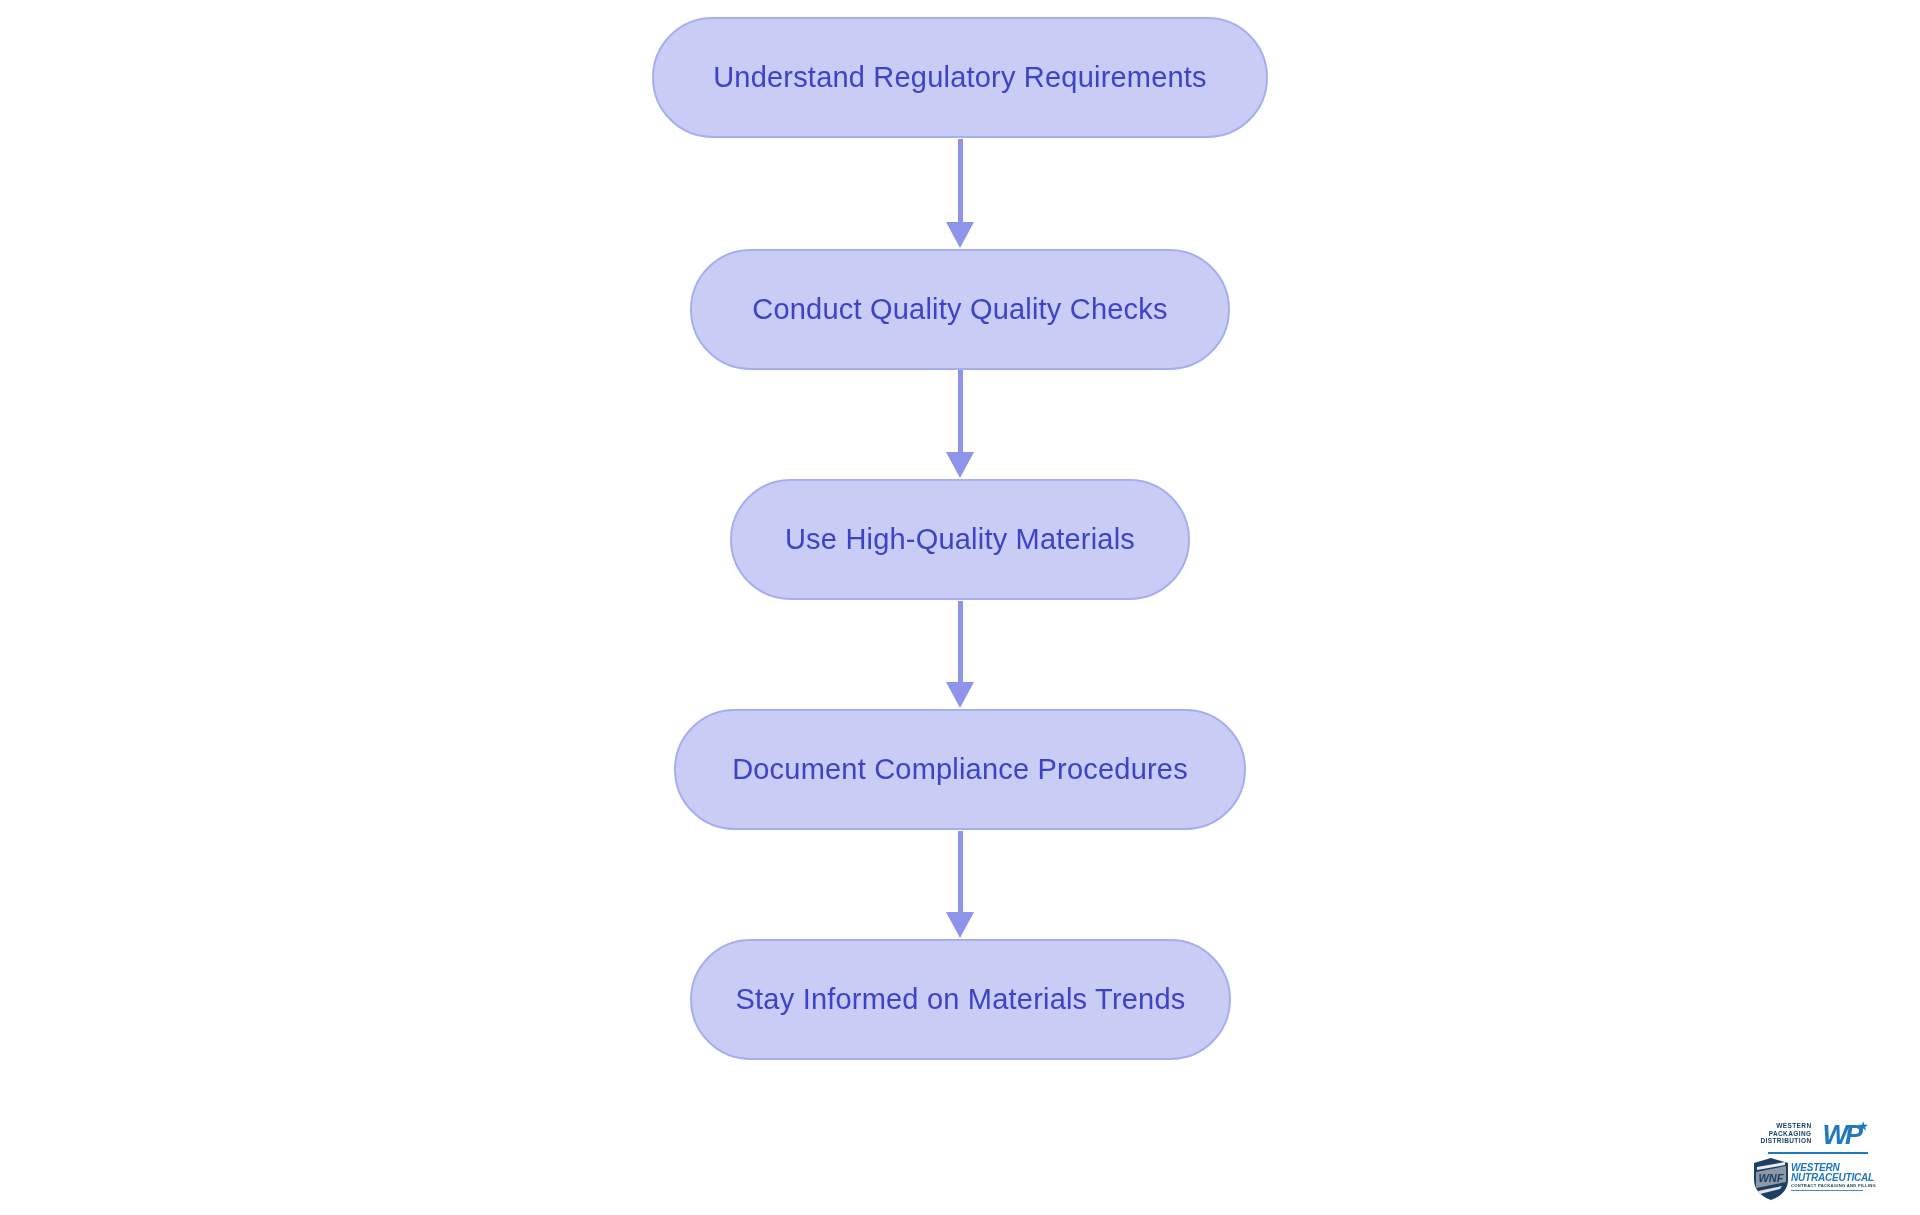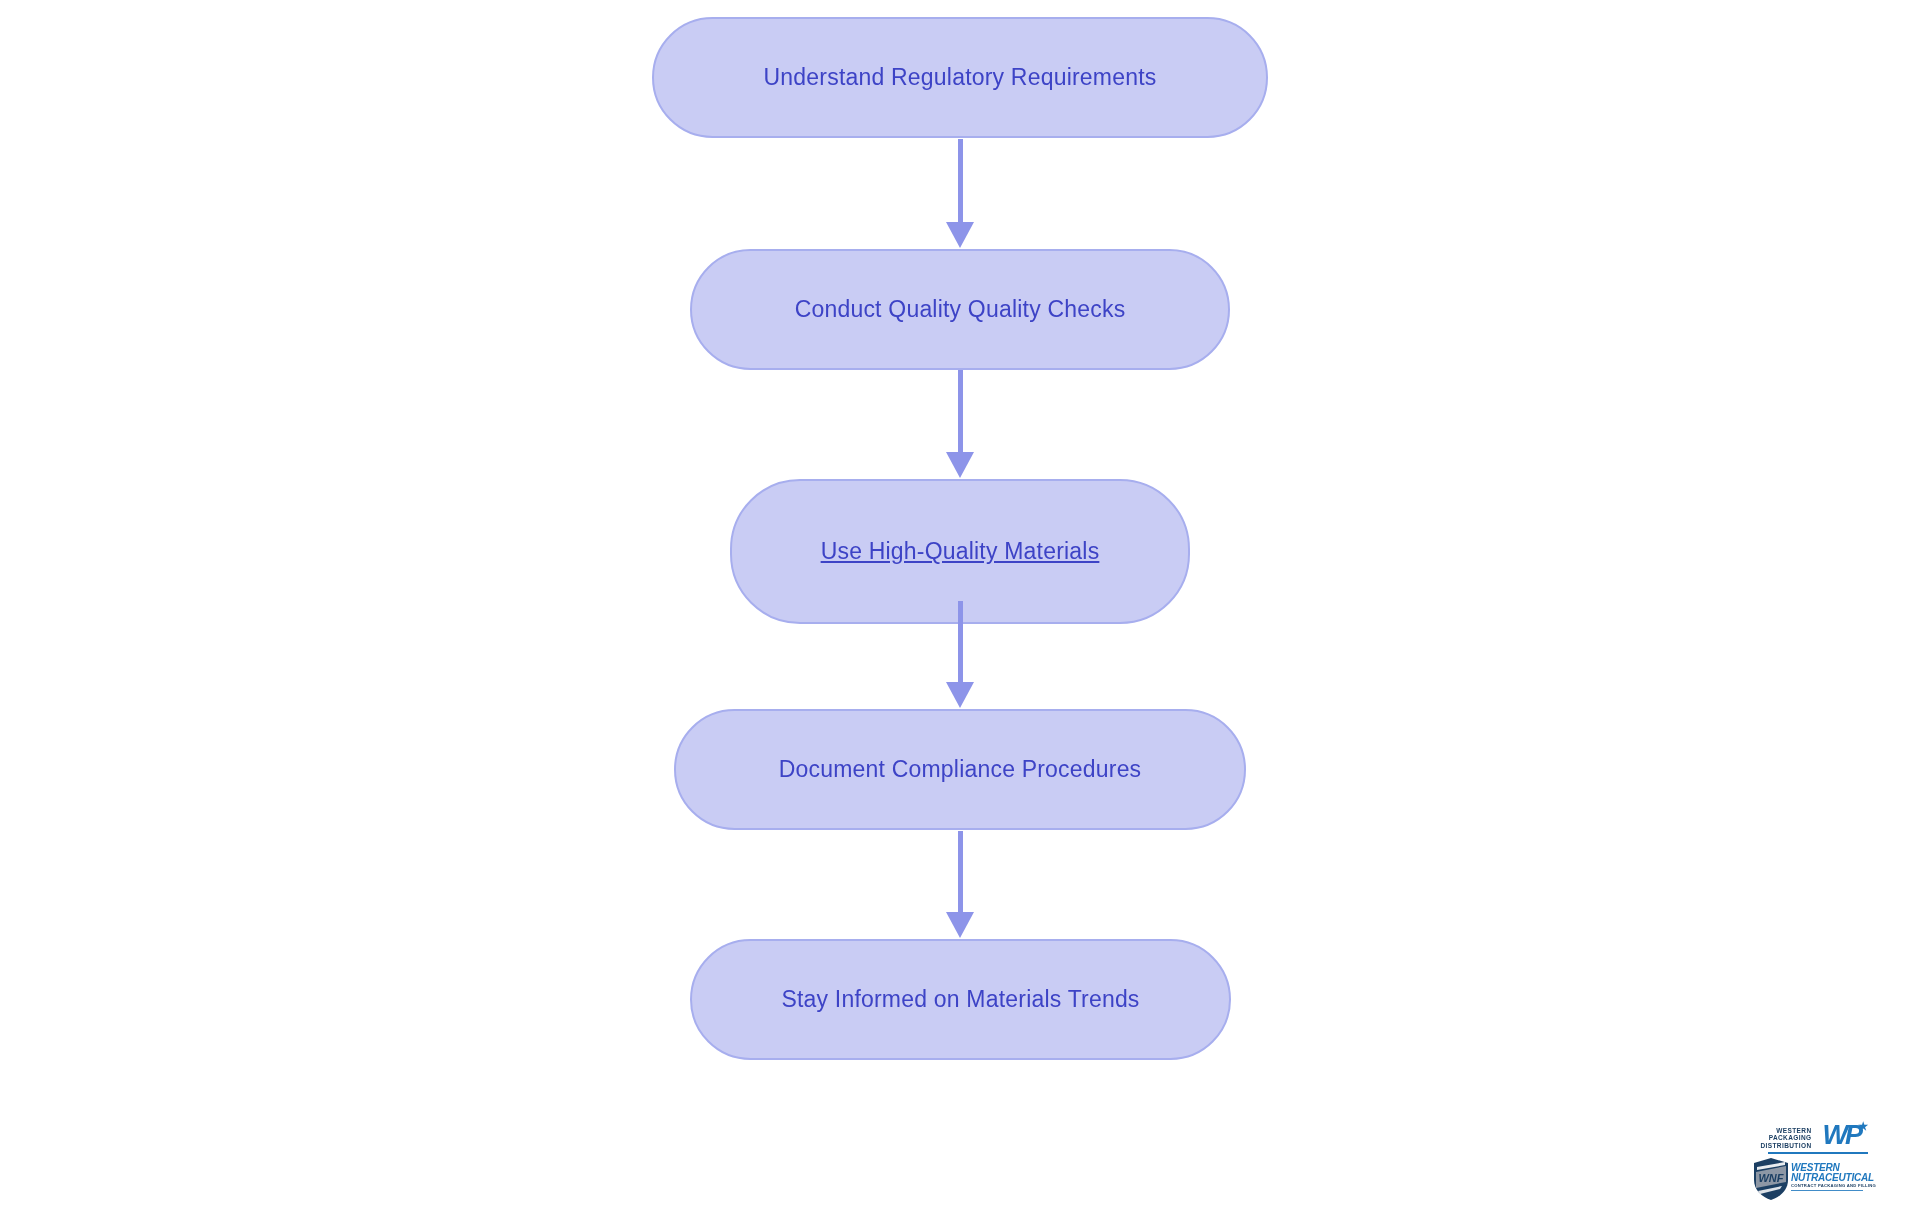--- a/index.html
+++ b/index.html
@@ -18,28 +18,28 @@
   .node {
     position: absolute;
     box-sizing: border-box;
     border-radius: 70px;
     background: var(--node_fill, #c9ccf4);
     border: 2px solid var(--node_border, #a7aeee);
     color: var(--node_text, #3d43c6);
     display: flex;
     align-items: center;
     justify-content: center;
-    font-size: 23px;
+    font-size: 29px;
     letter-spacing: 0.2px;
     white-space: nowrap;
     text-align: center;
   }
   .n1 { left: 652px; top: 17px;  width: 616px; height: 121px; }
   .n2 { left: 690px; top: 249px; width: 540px; height: 121px; }
-  .n3 { left: 730px; top: 479px; width: 460px; height: 145px; text-decoration: underline; }
+  .n3 { left: 730px; top: 479px; width: 460px; height: 121px; }
   .n4 { left: 674px; top: 709px; width: 572px; height: 121px; align-items: center; }
   .n5 { left: 690px; top: 939px; width: 541px; height: 121px; }
 
   
   .arrow {
     position: absolute;
     left: 946px;
     width: 28px;
     display: flex;
     flex-direction: column;
@@ -64,21 +64,21 @@
 
   
   .logo {
     position: absolute;
     right: 52px;
     bottom: 15px;
     width: 114px;
   }
   .logo-top {
     display: flex;
-    align-items: flex-end;
+    align-items: flex-start;
     justify-content: flex-end;
     gap: 11px;
   }
   .logo-top-text {
     text-align: right;
     font-size: 6.5px;
     line-height: 7.5px;
     font-weight: 600;
     letter-spacing: 0.4px;
     color: var(--navy, #1c3f63);

